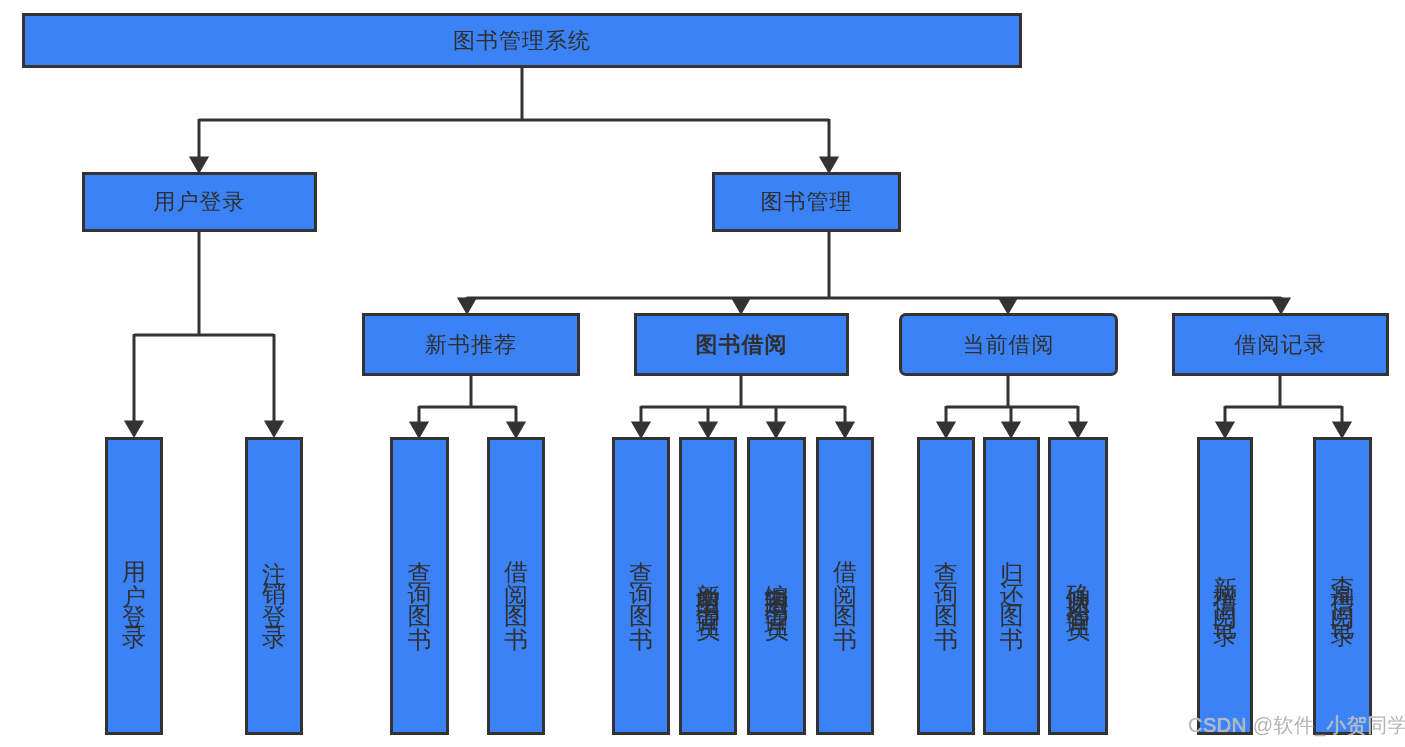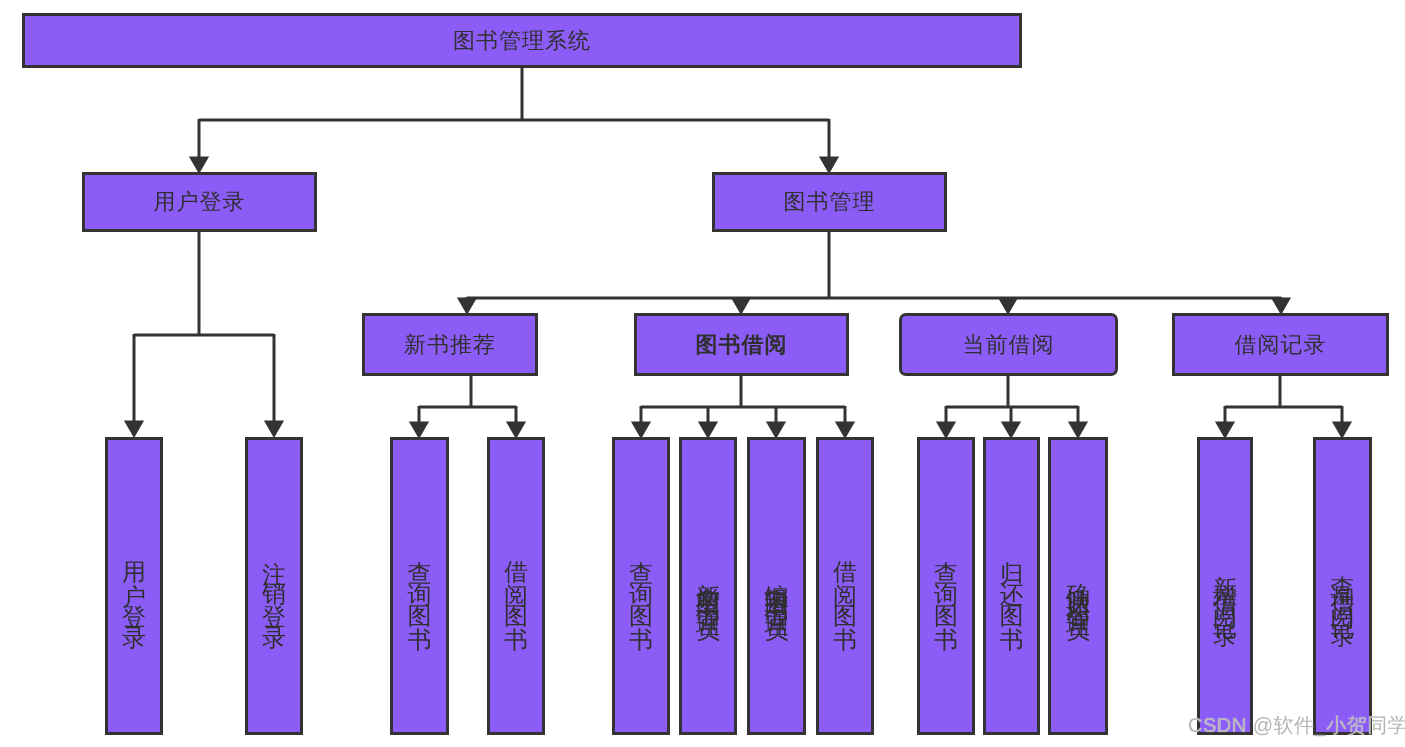--- a/index.html
+++ b/index.html
@@ -2,21 +2,21 @@
 <html><head>
 <meta charset="utf-8">
 <style>
   html,body{margin:0;padding:0;background:#fff;}
   .canvas{
     position:relative;width:1405px;height:747px;background:#ffffff;
     font-family:"Liberation Sans","DejaVu Sans",sans-serif;overflow:hidden;
   }
   .connectors{position:absolute;left:0;top:0;z-index:1;}
   .node{
-    position:absolute;box-sizing:border-box;border:3px solid #333333;background:#8b5cf6;
+    position:absolute;box-sizing:border-box;border:3px solid #333333;background:#3b82f6;
     display:flex;align-items:center;justify-content:center;
     color:#2f2f2f;font-size:22px;z-index:2;letter-spacing:1px;
   }
   .leaf{font-size:24px;}
   .leaf span{writing-mode:vertical-rl;text-orientation:mixed;white-space:nowrap;}
   .ls4 span{letter-spacing:22px;}
   .ls6 span{letter-spacing:10px;}
   .ls9 span{letter-spacing:5px;}
   .watermark{
     position:absolute;left:1188px;top:712px;z-index:6;
@@ -89,23 +89,23 @@
       <line x1="1225" y1="406" x2="1225" y2="423"></line>
       <polygon points="1217.5,423 1232.5,423 1225,436"></polygon>
       <line x1="1342" y1="406" x2="1342" y2="423"></line>
       <polygon points="1334.5,423 1349.5,423 1342,436"></polygon>
     </g>
   </svg>
 
   <div class="node" style="left:22px;top:13px;width:1000px;height:55px;">图书管理系统</div>
 
   <div class="node" style="left:82px;top:172px;width:235px;height:60px;">用户登录</div>
-  <div class="node" style="left:712px;top:172px;width:235px;height:60px;">图书管理</div>
+  <div class="node" style="left:712px;top:172px;width:189px;height:60px;">图书管理</div>
 
-  <div class="node" style="left:362px;top:313px;width:176px;height:63px;">新书推荐</div>
+  <div class="node" style="left:362px;top:313px;width:218px;height:63px;">新书推荐</div>
   <div class="node" style="left:634px;top:313px;width:215px;height:63px;font-weight:bold;">图书借阅</div>
   <div class="node" style="left:899px;top:313px;width:219px;height:63px;border-radius:7px;">当前借阅</div>
   <div class="node" style="left:1172px;top:313px;width:217px;height:63px;">借阅记录</div>
 
   <div class="node leaf ls4" style="left:105px;top:437px;width:58px;height:298px;">
     <span>用户登录</span>
   </div>
   <div class="node leaf ls4" style="left:245px;top:437px;width:58px;height:298px;">
     <span>注销登录</span>
   </div>

